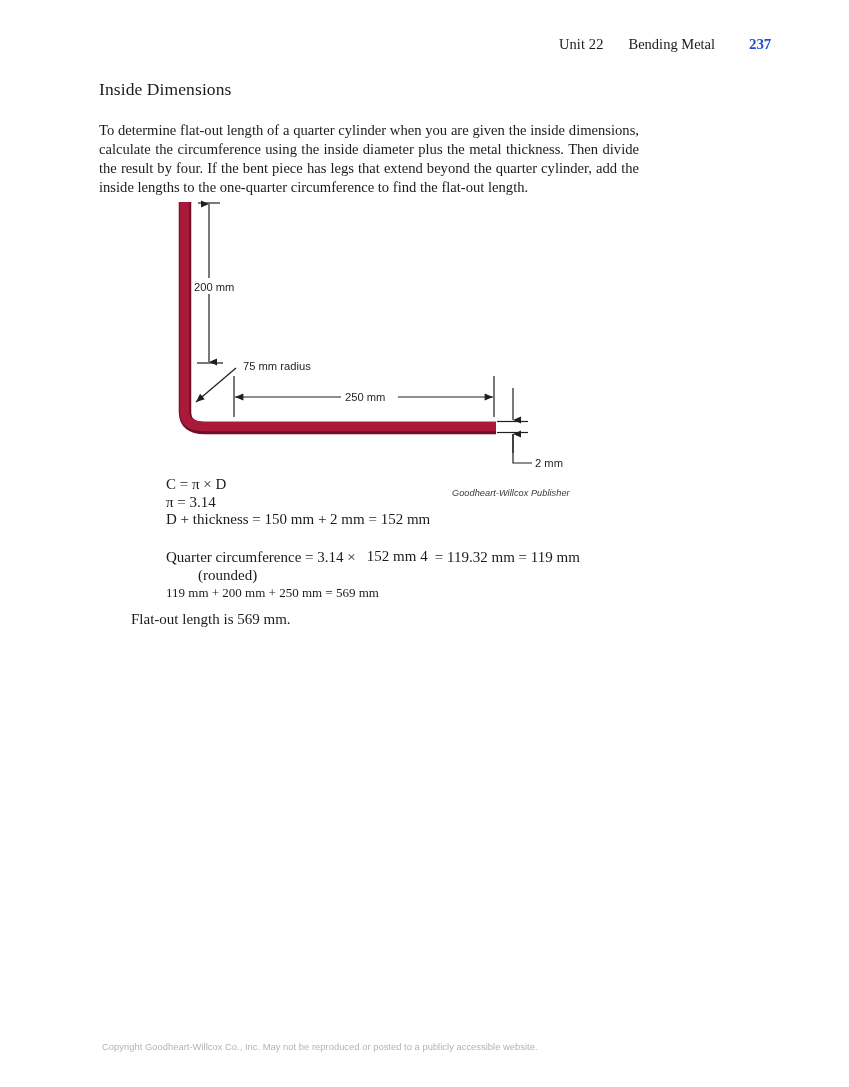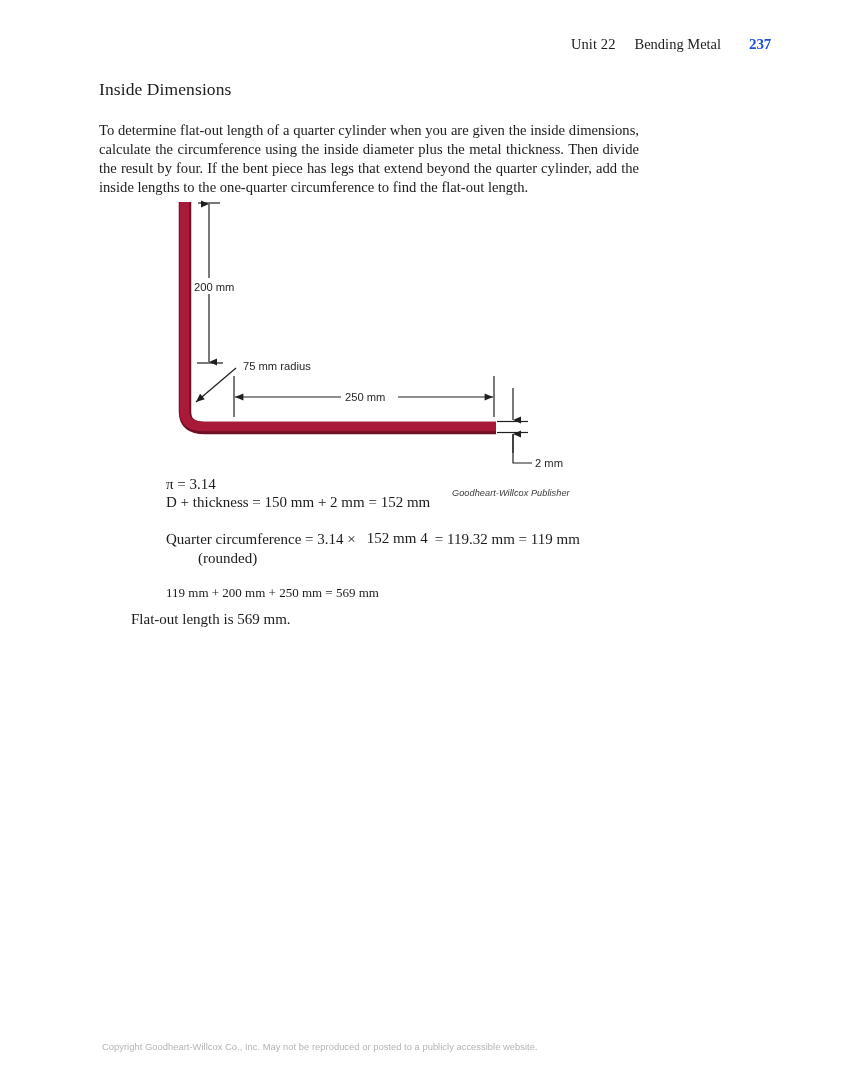--- a/index.html
+++ b/index.html
@@ -21,21 +21,21 @@
     inset: 0;
   }
 
   
   .runhead {
     position: absolute;
     top: 36px;
     right: 78px;
     display: flex;
     align-items: flex-end;
-    gap: 8px;
+    gap: 14px;
     font-family: "Liberation Serif", serif;
   }
   .runhead .unit {
     font-size: 14.5px;
     letter-spacing: .1px;
     color: #1b1b1b;
   }
   .runhead .sect {
     font-size: 14.5px;
     margin-left: 11px;
@@ -254,20 +254,21 @@
 
         <path d="M513,244 L513,273 L532,273" fill="none" stroke="#1f1f1f" stroke-width="1.2"></path>
         <text class="dim-text" x="535" y="277" text-anchor="start">2 mm</text>
       </g>
     </svg>
   </div>
 
   <div class="credit">Goodheart-Willcox Publisher</div>
 
   <div class="math">
+    <div class="line">C = π × D</div>
     <div class="line">π = 3.14</div>
     <div class="line">D + thickness = 150 mm + 2 mm = 152 mm</div>
     <div class="qline">
       <span>Quarter circumference = 3.14 ×</span>
       <span class="frac">
         <span class="num">152 mm</span>
         <span class="bar"></span>
         <span class="den">4</span>
       </span>
       <span>= 119.32 mm = 119 mm</span>

